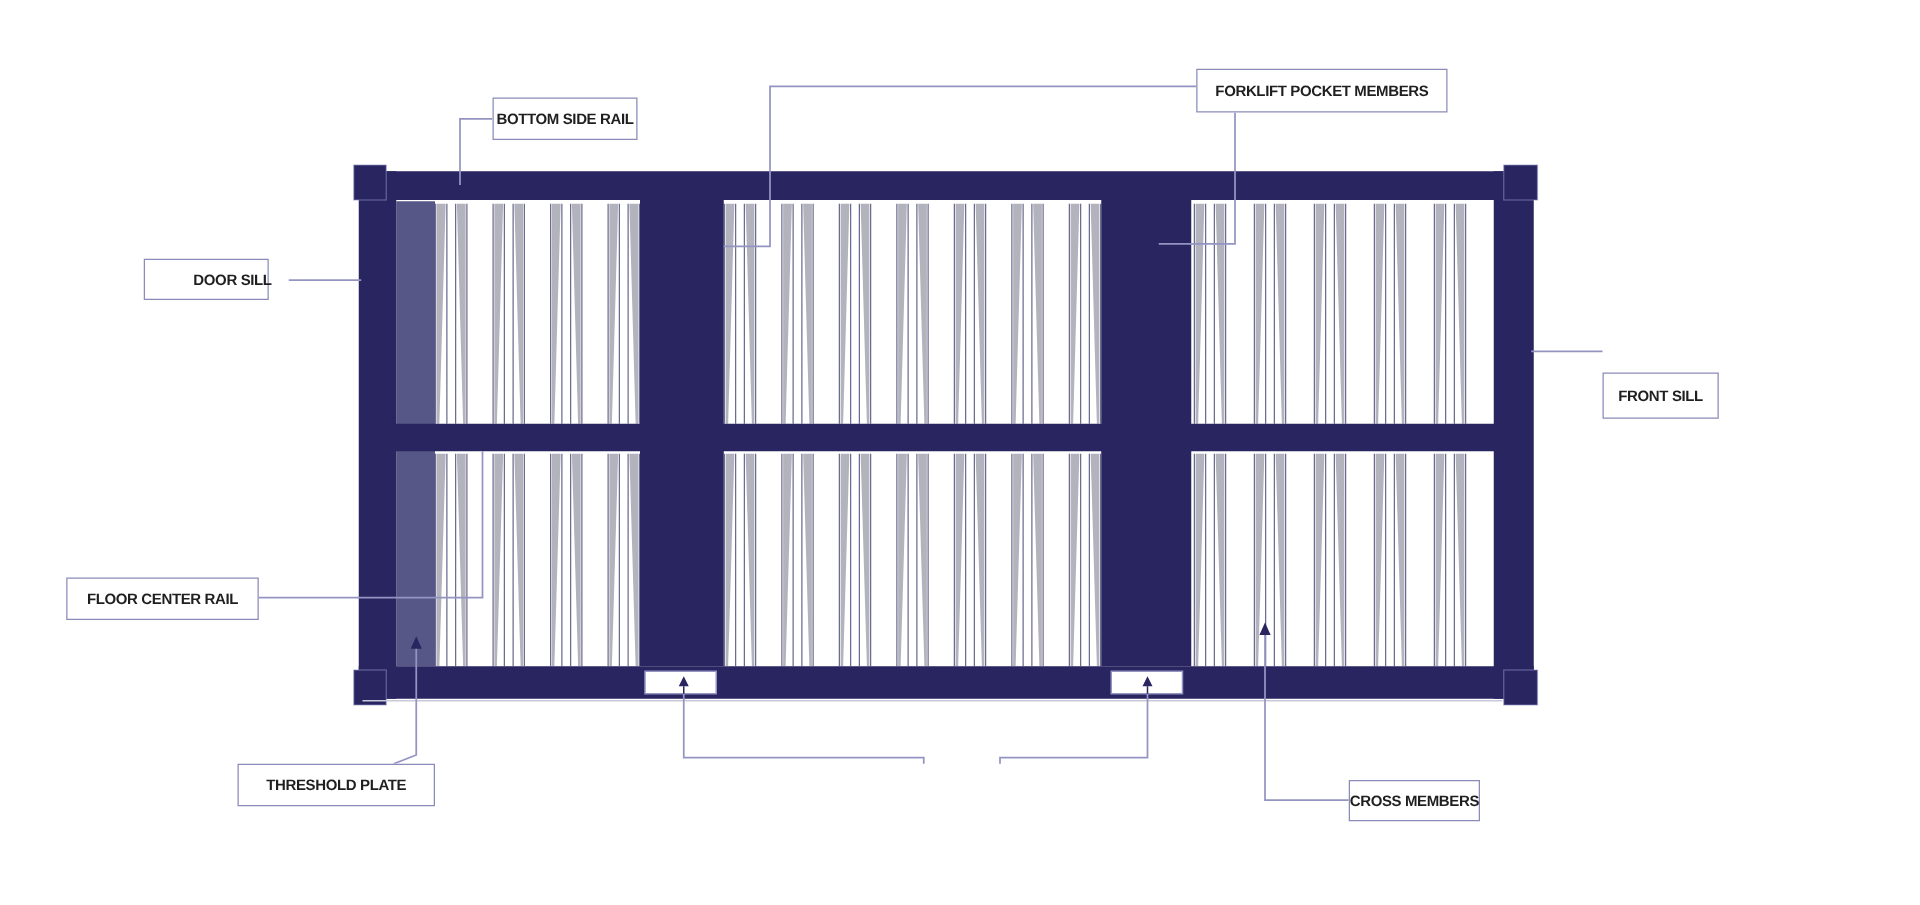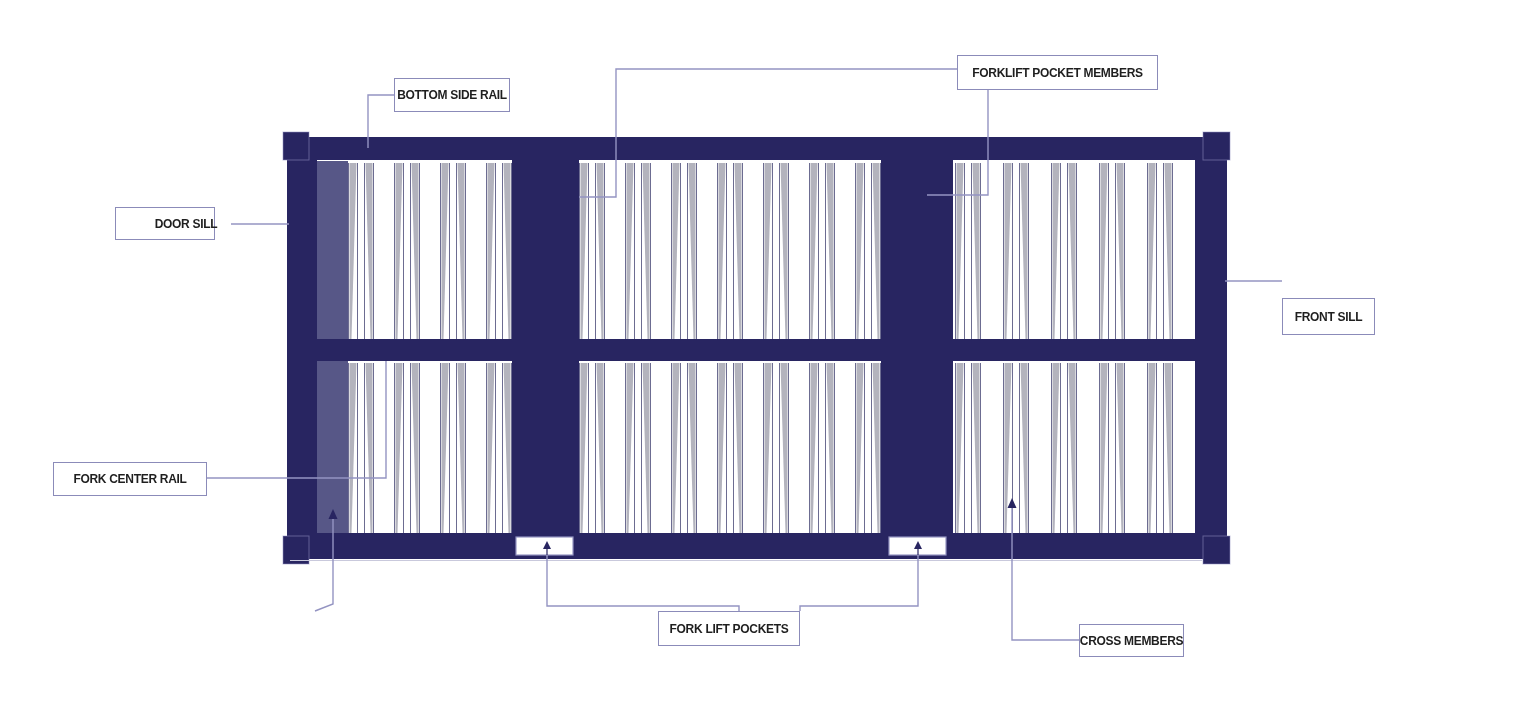--- a/index.html
+++ b/index.html
@@ -354,25 +354,25 @@
 
   <div class="label" style="left:115px;top:207px;width:100px;height:33px;padding-left:42px;">
     <span>DOOR SILL</span>
   </div>
 
   <div class="label" style="left:1282px;top:270px;width:93px;height:37px;margin-top:28px;">
     <span>FRONT SILL</span>
   </div>
 
   <div class="label" style="left:53px;top:462px;width:154px;height:34px;">
-    <span>FORK CENTER RAIL</span>
-  </div>
-
-
-  <div class="label" style="left:658px;top:611px;width:142px;height:35px;">
-    <span>FORK LIFT POCKETS</span>
-  </div>
+    <span>FLOOR CENTER RAIL</span>
+  </div>
+
+  <div class="label" style="left:190px;top:611px;width:158px;height:34px;">
+    <span>THRESHOLD PLATE</span>
+  </div>
+
 
   <div class="label" style="left:1079px;top:624px;width:105px;height:33px;">
     <span>CROSS MEMBERS</span>
   </div>
 
 </div>
 
 </body></html>

